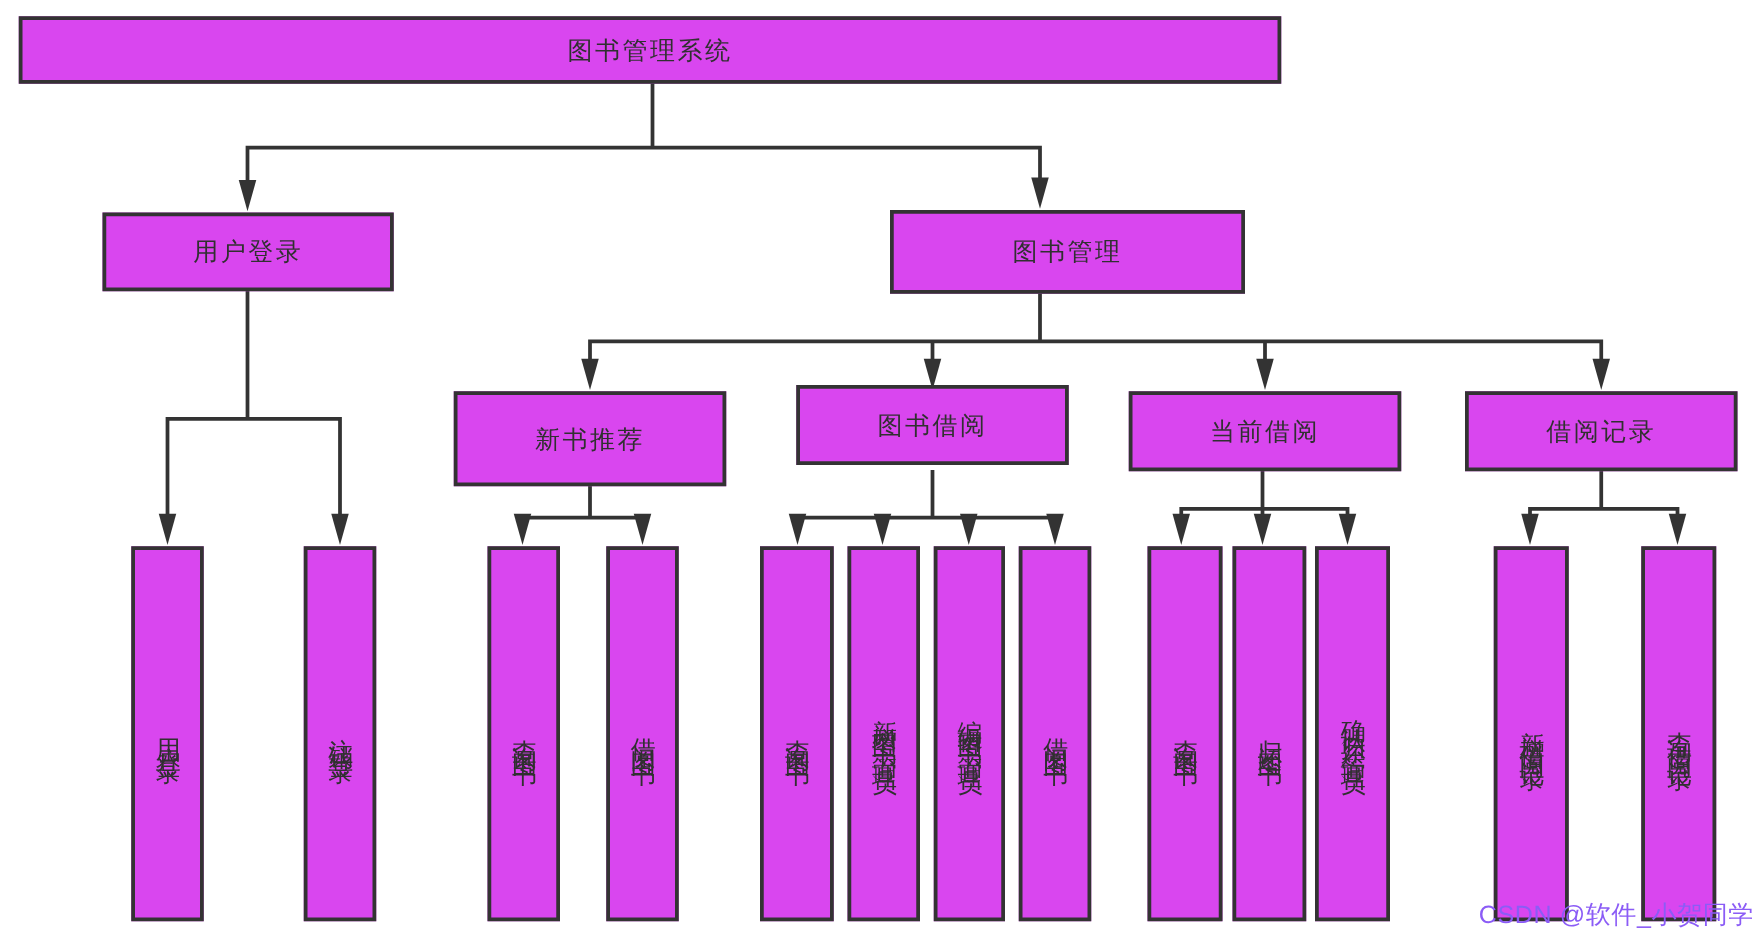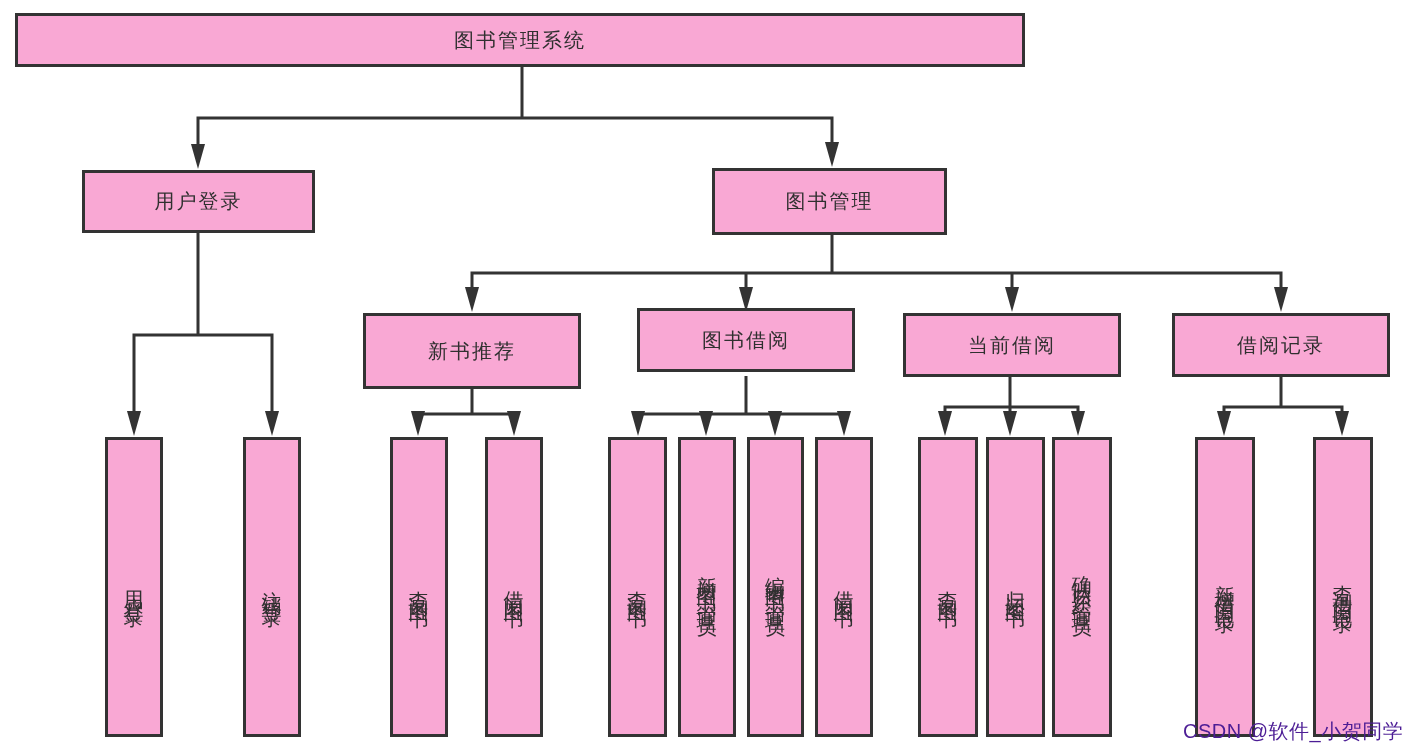--- a/index.html
+++ b/index.html
@@ -2,31 +2,31 @@
 <html><head>
 <meta charset="utf-8">
 <style>
   html,body{margin:0;padding:0;background:#ffffff;}
   .canvas{
     position:relative;width:1405px;height:747px;background:#ffffff;
     font-family:"Liberation Sans",sans-serif;color:#303030;overflow:hidden;
   }
   .connectors{position:absolute;left:0;top:0;z-index:0;}
   .box{
-    position:absolute;box-sizing:border-box;border:3px solid #333333;background:#f9a8d4;
+    position:absolute;box-sizing:border-box;border:3px solid #333333;background:#d946ef;
     display:flex;align-items:center;justify-content:center;
     font-size:20px;letter-spacing:2px;z-index:1;
   }
   .vbox{
     writing-mode:vertical-rl;text-orientation:mixed;
     letter-spacing:6px;font-size:20px;line-height:1;
   }
   .watermark{
     position:absolute;left:1183px;top:718px;z-index:3;
-    font-size:20px;letter-spacing:0.5px;color:#4c1d95;white-space:nowrap;
+    font-size:20px;letter-spacing:0.5px;color:#8b5cf6;white-space:nowrap;
   }
 </style>
 </head>
 <body>
 
 <div class="canvas">
 
   <svg id="conn" class="connectors" width="1405" height="747" viewBox="0 0 1405 747">
     <path fill="none" stroke="#333333" stroke-width="3" d="
       M522 66 V118
@@ -73,21 +73,21 @@
       <polygon points="938,411 952,411 945,436" fill="#333333"></polygon>
       <polygon points="1003,411 1017,411 1010,436" fill="#333333"></polygon>
       <polygon points="1071,411 1085,411 1078,436" fill="#333333"></polygon>
       <polygon points="1217,411 1231,411 1224,436" fill="#333333"></polygon>
       <polygon points="1335,411 1349,411 1342,436" fill="#333333"></polygon>
     </svg>
 
   <div class="box" style="left:15px;top:13px;width:1010px;height:54px;">图书管理系统</div>
 
   <div class="box" style="left:82px;top:170px;width:233px;height:63px;">用户登录</div>
-  <div class="box" style="left:712px;top:168px;width:235px;height:67px;">图书管理</div>
+  <div class="box" style="left:712px;top:168px;width:284px;height:67px;">图书管理</div>
 
   <div class="box" style="left:363px;top:313px;width:218px;height:76px;">新书推荐</div>
   <div class="box" style="left:637px;top:308px;width:218px;height:64px;">图书借阅</div>
   <div class="box" style="left:1172px;top:313px;width:218px;height:64px;">借阅记录</div>
   <div class="box" style="left:903px;top:313px;width:218px;height:64px;">当前借阅</div>
 
   <div class="box vbox" style="left:105px;top:437px;width:58px;height:300px;">用户登录</div>
   <div class="box vbox" style="left:243px;top:437px;width:58px;height:300px;">注销登录</div>
 
   <div class="box vbox" style="left:390px;top:437px;width:58px;height:300px;">查询图书</div>

